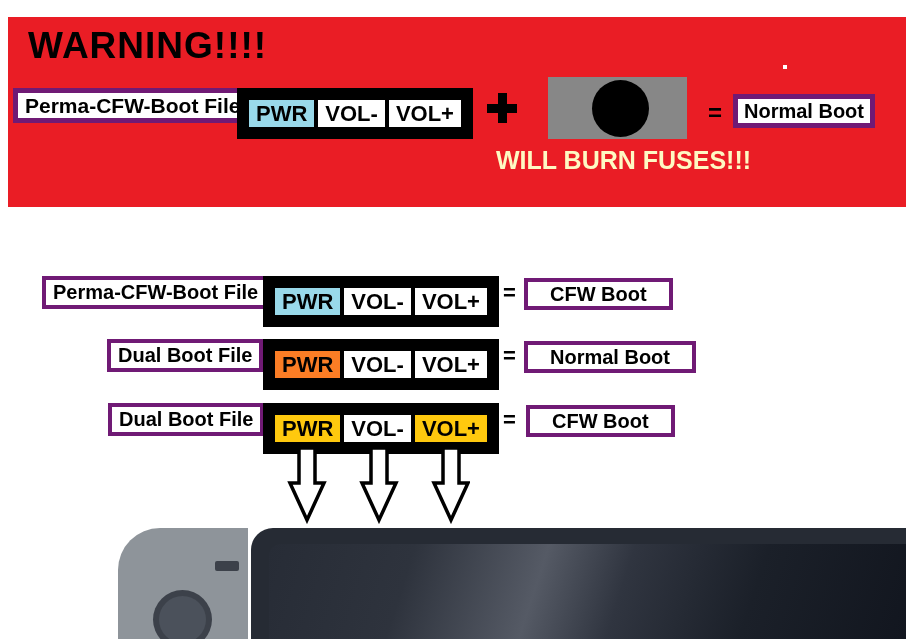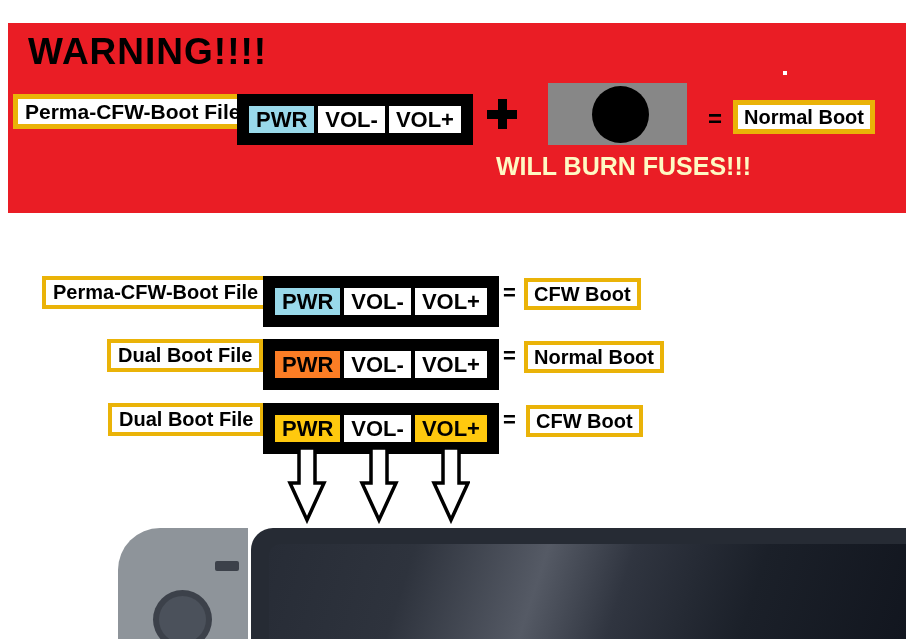--- a/index.html
+++ b/index.html
@@ -1,27 +1,27 @@
 <!DOCTYPE html>
 <html><head>
 <meta charset="utf-8">
 <style>
   html,body { margin:0; padding:0; background:#ffffff; }
   #canvas {
     position:relative; width:906px; height:639px; background:#ffffff;
     font-family:"Liberation Sans", sans-serif; overflow:hidden;
   }
   
-  .banner { position:absolute; left:8px; top:23px; width:898px; height:190px; background:#ea1d25; }
+  .banner { position:absolute; left:8px; top:17px; width:898px; height:190px; background:#ea1d25; }
   .banner-title { position:absolute; left:20px; top:8px; font-size:37px; font-weight:700; color:#000; letter-spacing:1px; }
   .modchip-label { position:absolute; left:480px; top:17px; font-size:22px; font-weight:700; color:#fff; }
   .white-dot { position:absolute; left:775px; top:48px; width:4px; height:4px; background:#fff; }
   .fuse-warning { position:absolute; left:488px; top:129px; font-size:25px; font-weight:700; color:#fef9c3; }
   
-  .badge { display:inline-block; background:#fff; border:5px solid #eab308; font-size:21px; font-weight:700;
+  .badge { display:inline-block; background:#fff; border:5px solid #701a75; font-size:21px; font-weight:700;
            line-height:23px; padding:1px 7px; color:#000; white-space:nowrap; }
   .badge.thin { border-width:4px; font-size:20px; }
   
   .combo { display:inline-flex; background:#000; padding:12px; gap:4px; }
   .key { background:#fff; color:#000; font-size:22px; font-weight:700; line-height:27px; padding:0 7px; white-space:nowrap; }
   
   .banner .file-badge  { position:absolute; left:5px;  top:71px; }
   .banner .combo       { position:absolute; left:229px; top:71px; }
   .plus-sign { position:absolute; left:479px; top:76px; width:30px; height:30px; }
   .plus-sign::before { content:""; position:absolute; left:0; top:11px; width:30px; height:9px; background:#000; }
@@ -29,21 +29,21 @@
   .reset-plate { position:absolute; left:540px; top:60px; width:139px; height:62px; background:#878787; }
   .reset-knob  { position:absolute; left:44px; top:3px; width:57px; height:57px; border-radius:50%; background:#000; }
   .equals { font-size:24px; font-weight:700; color:#000; line-height:1; }
   .banner .equals { position:absolute; left:700px; top:84px; }
   .banner .result-badge { position:absolute; left:725px; top:77px; line-height:22px; font-size:20px; padding:1px 6px; }
   
   .row { position:absolute; left:0; width:906px; }
   .row .file-badge { position:absolute; }
   .row .combo      { position:absolute; left:263px; top:0; }
   .row .equals     { position:absolute; left:503px; top:6px; font-size:22px; }
-  .row .result-badge { position:absolute; left:524px; top:2px; line-height:22px; padding:1px 6px; }
+  .row .result-badge { position:absolute; left:524px; top:2px; line-height:22px; padding:1px 22px; }
   #row-0 { top:276px; } #row-0 .file-badge { left:42px; top:0; }
   #row-1 { top:339px; } #row-1 .file-badge { left:107px; top:0; }
   #row-2 { top:403px; } #row-2 .file-badge { left:108px; top:0; } #row-2 .result-badge { left:526px; }
   
   .arrows { position:absolute; left:284px; top:446px; }
   
   .joycon { position:absolute; left:118px; top:528px; width:130px; height:111px;
             background:#8e949a; border-top-left-radius:42px; }
   .minus-btn { position:absolute; left:97px; top:33px; width:24px; height:10px; background:#3c414a; border-radius:2px; }
   .stick-outer { position:absolute; left:35px; top:62px; width:59px; height:59px; border-radius:50%; background:#3c414a; }

